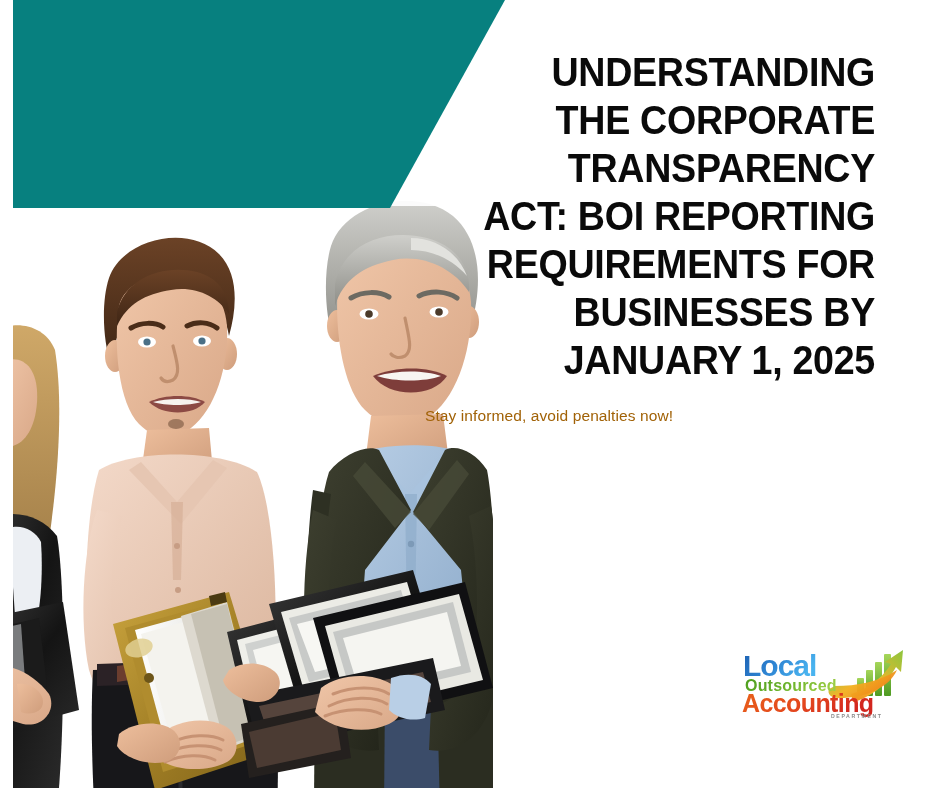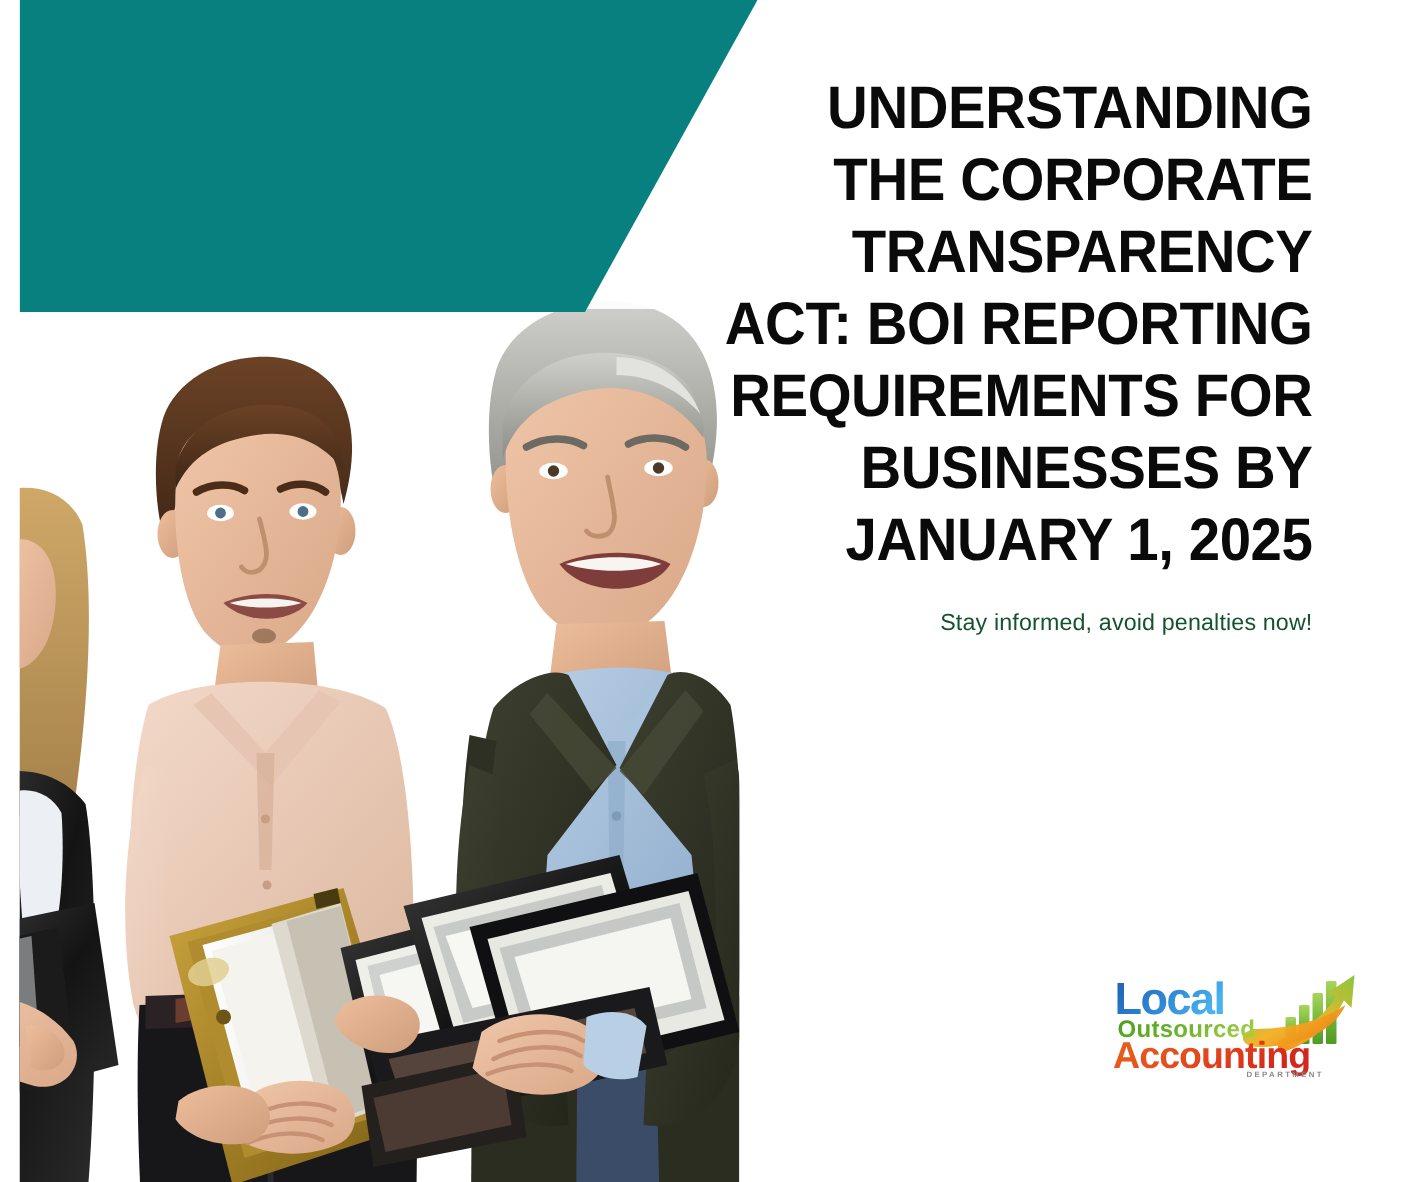--- a/index.html
+++ b/index.html
@@ -60,22 +60,22 @@
     transform-origin:right center;
     white-space:pre-line;
   }
   .subtitle{
     margin:0;
     padding-top:22px;
     font-family:"Liberation Sans", sans-serif;
     font-weight:400;
     font-size:15.5px;
     line-height:20px;
-    color:#14532d;
-    text-align:right;
+    color:#a16207;
+    text-align:left;
     letter-spacing:0.1px;
   }
 
   
   .logo{
     position:absolute;
     right:36px;
     bottom:68px;
     width:178px;
     height:78px;

